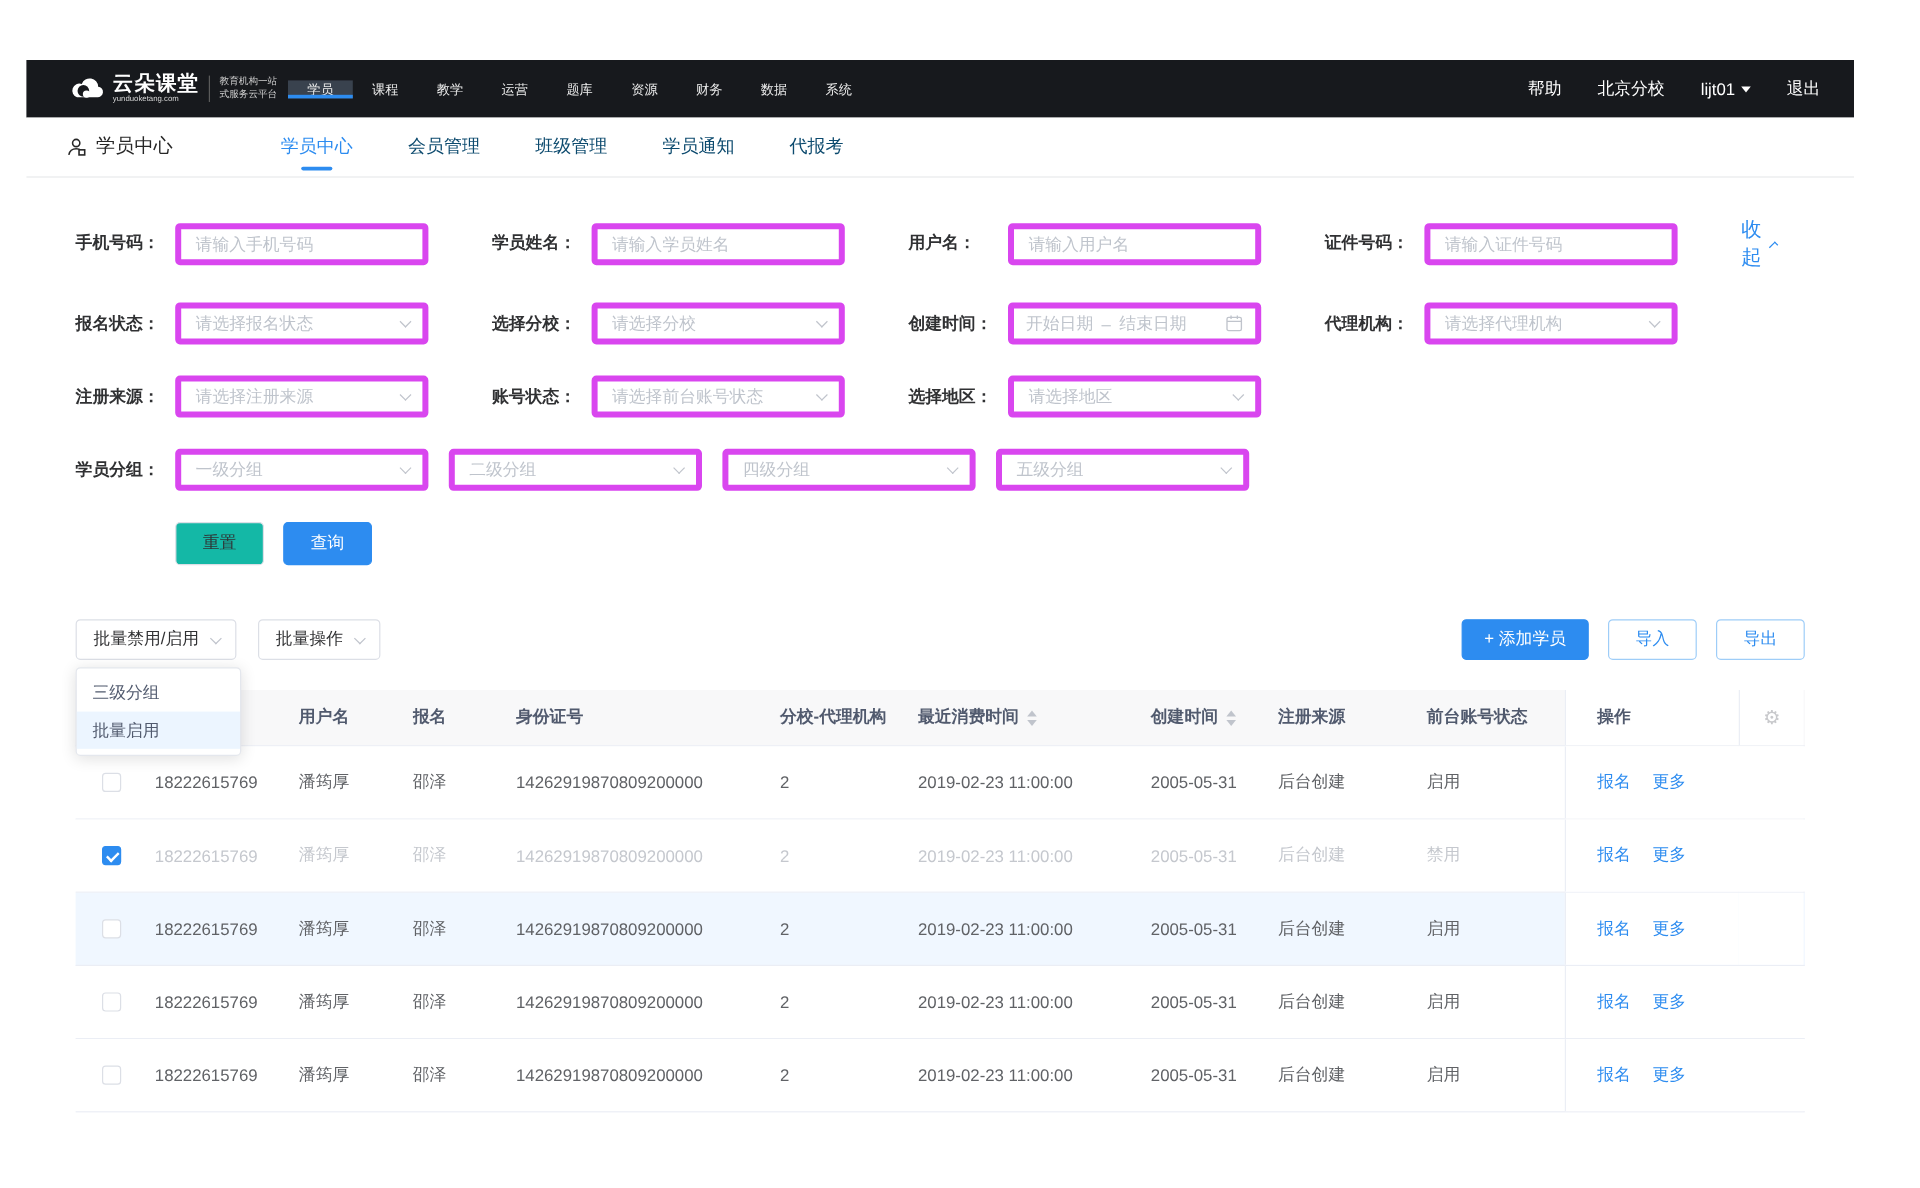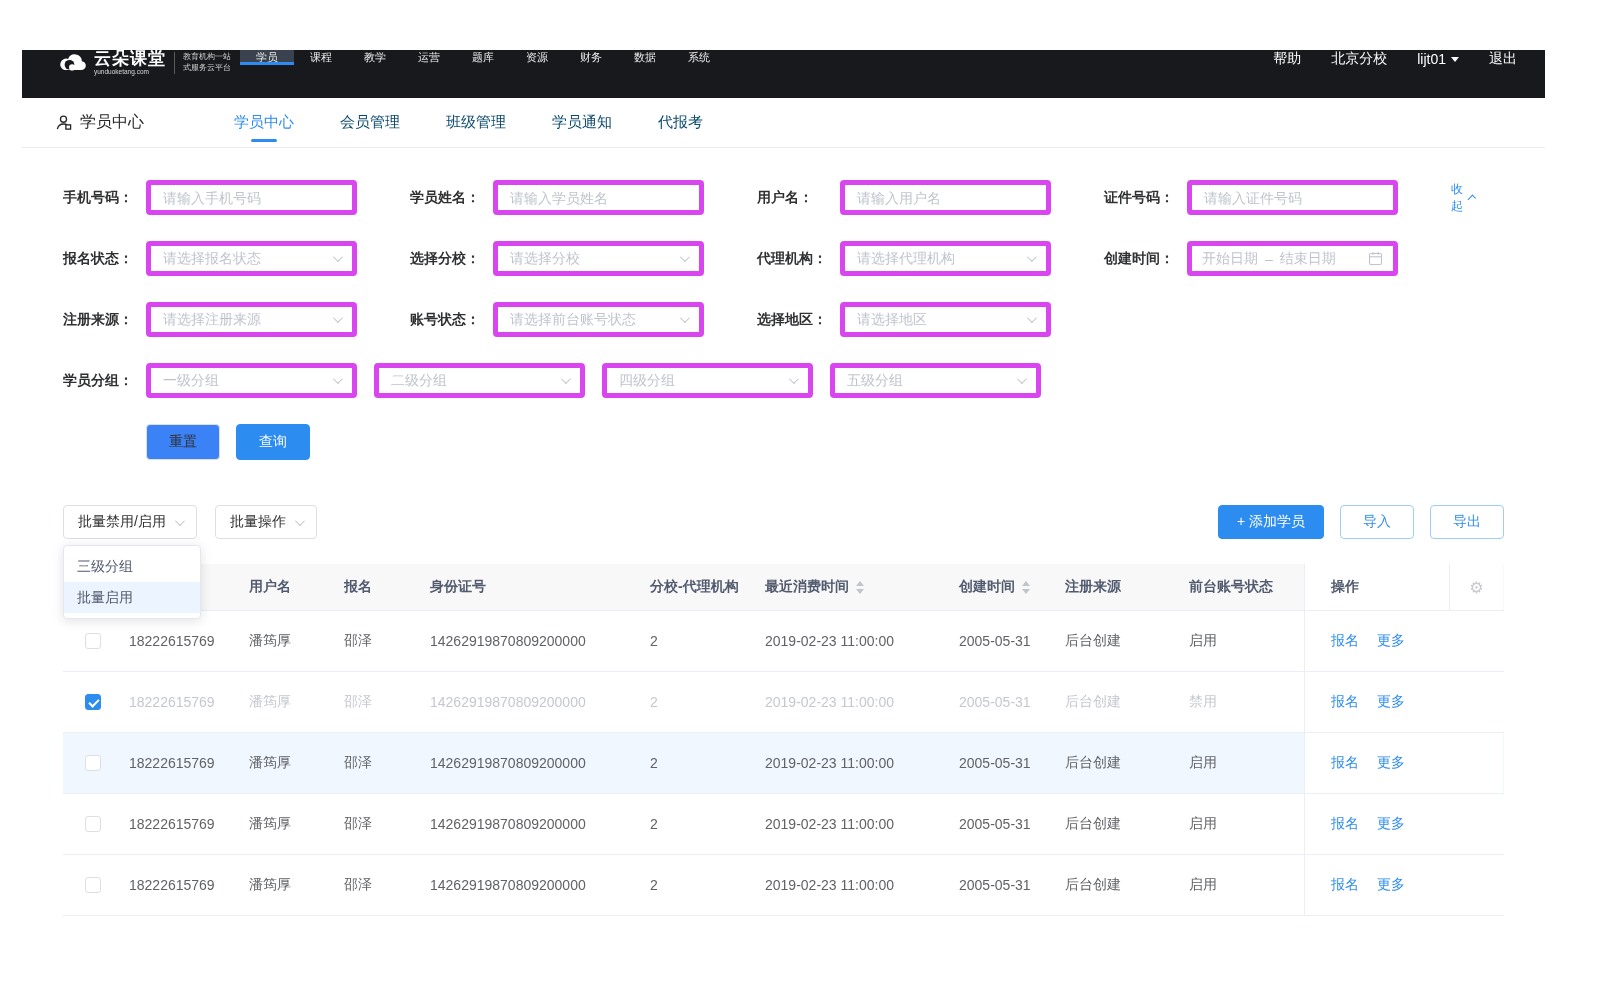--- a/index.html
+++ b/index.html
@@ -1,21 +1,21 @@
 <!DOCTYPE html>
 <html><head>
 <meta charset="utf-8">
 <style>
   * { margin:0; padding:0; box-sizing:border-box; }
   html,body { width:1600px; height:990px; background:#fff; overflow:hidden;
               font-family:"Liberation Sans","DejaVu Sans",sans-serif; }
   .frame { position:absolute; left:22px; top:50px; width:1523px; }
 
   
-  .topnav { height:48px; background:#17191d; display:flex; align-items:flex-start; }
+  .topnav { height:48px; background:#17191d; display:flex; align-items:center; }
   .logo-area { display:flex; align-items:center; padding-left:36px; width:218px; }
   .cloud { margin-right:6px; }
   .brand-col { display:flex; flex-direction:column; line-height:1; }
   .brand-cn { color:#fff; font-size:17px; font-weight:bold; letter-spacing:1px; }
   .brand-dm { color:#d8d8d8; font-size:6.5px; margin-top:2px; }
   .logo-div { width:1px; height:22px; background:#5a5a5a; margin:0 8px; }
   .tagline { display:flex; flex-direction:column; line-height:1.35; }
   .tagline span { color:#cfcfcf; font-size:8px; }
   .top-menu { display:flex; align-items:stretch; }
   .nav-item { padding:0 16px; display:flex; align-items:center; color:#ececec;
@@ -52,30 +52,30 @@
   input.ctl { padding:0 12px; outline:none; }
   input.ctl::placeholder { color:#bfc4cc; }
   .select { display:flex; align-items:center; padding:0 12px; cursor:pointer; }
   .select .ph { color:#bfc4cc; flex:1; overflow:hidden; white-space:nowrap; }
   .chev { width:7px; height:7px; border-right:1.4px solid #c0c4cc;
           border-bottom:1.4px solid #c0c4cc; transform:rotate(45deg) translateY(-2px); }
   .drange { display:flex; align-items:center; padding:0 10px; gap:7px;
             color:#bfc4cc; cursor:pointer; }
   .drange .de { flex:0 0 auto; }
   .drange svg { margin-left:auto; }
-  .collapse { margin-left:auto; margin-right:48px; color:#2d8cf0; font-size:12px;
+  .collapse { margin-left:auto; margin-right:48px; color:#2d8cf0; font-size:17px;
               display:flex; align-items:center; gap:6px; cursor:pointer; }
   .chev-up { width:7px; height:7px; border-right:1.6px solid #2d8cf0;
              border-bottom:1.6px solid #2d8cf0; transform:rotate(-135deg) translateY(-2px); }
   .grp-row .ctl { margin-right:17px; }
   .btn-row { margin-left:83px; display:flex; gap:16px; margin-bottom:0; }
   .btn { height:36px; min-width:74px; border-radius:4px; font-size:14px;
          display:flex; align-items:center; justify-content:center; cursor:pointer;
          padding:0 18px; }
-  .btn.plain { border:1px solid #dcdfe6; background:#3b82f6; color:#303133; }
+  .btn.plain { border:1px solid #dcdfe6; background:#14b8a6; color:#303133; }
   .btn.primary { background:#2d8cf0; color:#fff; border:1px solid #2d8cf0; }
 
   
   .list-section { position:relative; padding:0 41px; margin-top:45px; }
   .toolbar { display:flex; align-items:center; }
   .batch-btn { height:34px; border:1px solid #dcdfe6; border-radius:4px; background:#fff;
                display:flex; align-items:center; gap:9px; padding:0 14px; font-size:14px;
                color:#303133; cursor:pointer; }
   .batch-btn + .batch-btn { margin-left:18px; }
   .tb-right { margin-left:auto; display:flex; gap:16px; }
@@ -221,38 +221,38 @@
           </div>
         </div>
         <div class="f-group">
           <span class="f-label">选择分校：</span>
           <div class="ctl select">
             <span class="ph">请选择分校</span>
             <i class="chev"></i>
           </div>
         </div>
         <div class="f-group">
-          <span class="f-label">代理机构：</span>
-          <div class="ctl select">
-            <span class="ph">请选择代理机构</span>
-            <i class="chev"></i>
-          </div>
-        </div>
-        <div class="f-group">
           <span class="f-label">创建时间：</span>
           <div class="ctl drange">
             <span class="de">开始日期</span>
             <span class="de">–</span>
             <span class="de">结束日期</span>
             <svg width="15" height="15" viewBox="0 0 16 16" fill="none" stroke="#c0c4cc" stroke-width="1.2">
               <rect x="1.6" y="2.6" width="12.8" height="11.8" rx="1.5"></rect>
               <line x1="1.6" y1="6.2" x2="14.4" y2="6.2"></line>
               <line x1="5.2" y1="1" x2="5.2" y2="4"></line>
               <line x1="10.8" y1="1" x2="10.8" y2="4"></line>
             </svg>
+          </div>
+        </div>
+        <div class="f-group">
+          <span class="f-label">代理机构：</span>
+          <div class="ctl select">
+            <span class="ph">请选择代理机构</span>
+            <i class="chev"></i>
           </div>
         </div>
       </div>
     <div class="f-row">
         <div class="f-group">
           <span class="f-label">注册来源：</span>
           <div class="ctl select">
             <span class="ph">请选择注册来源</span>
             <i class="chev"></i>
           </div>

